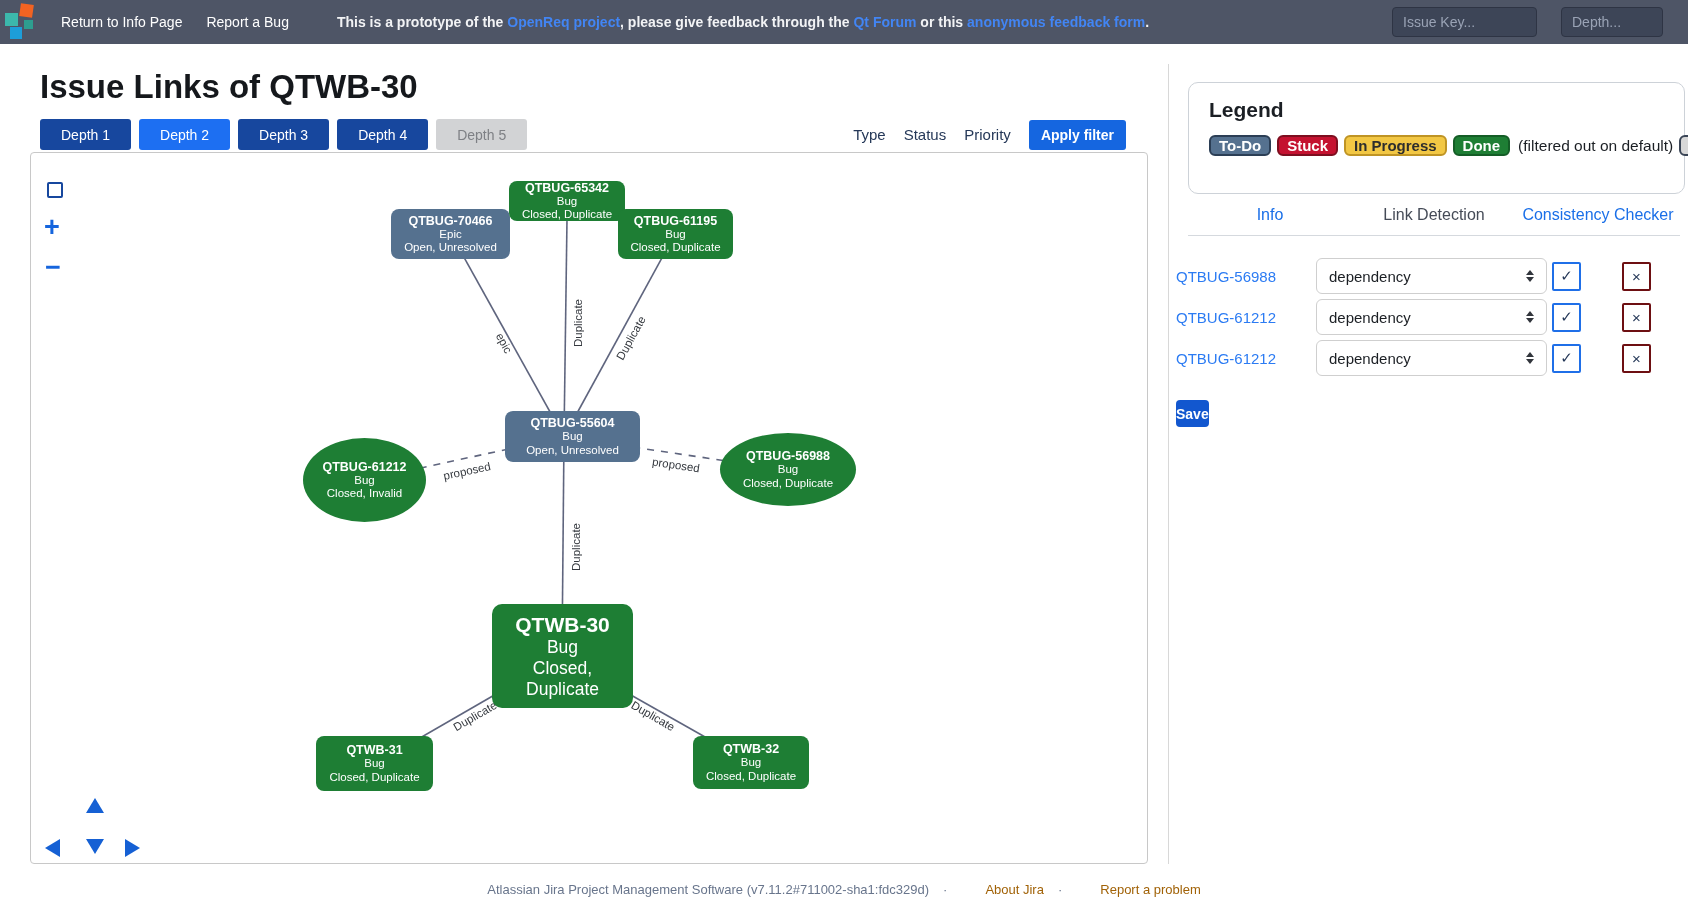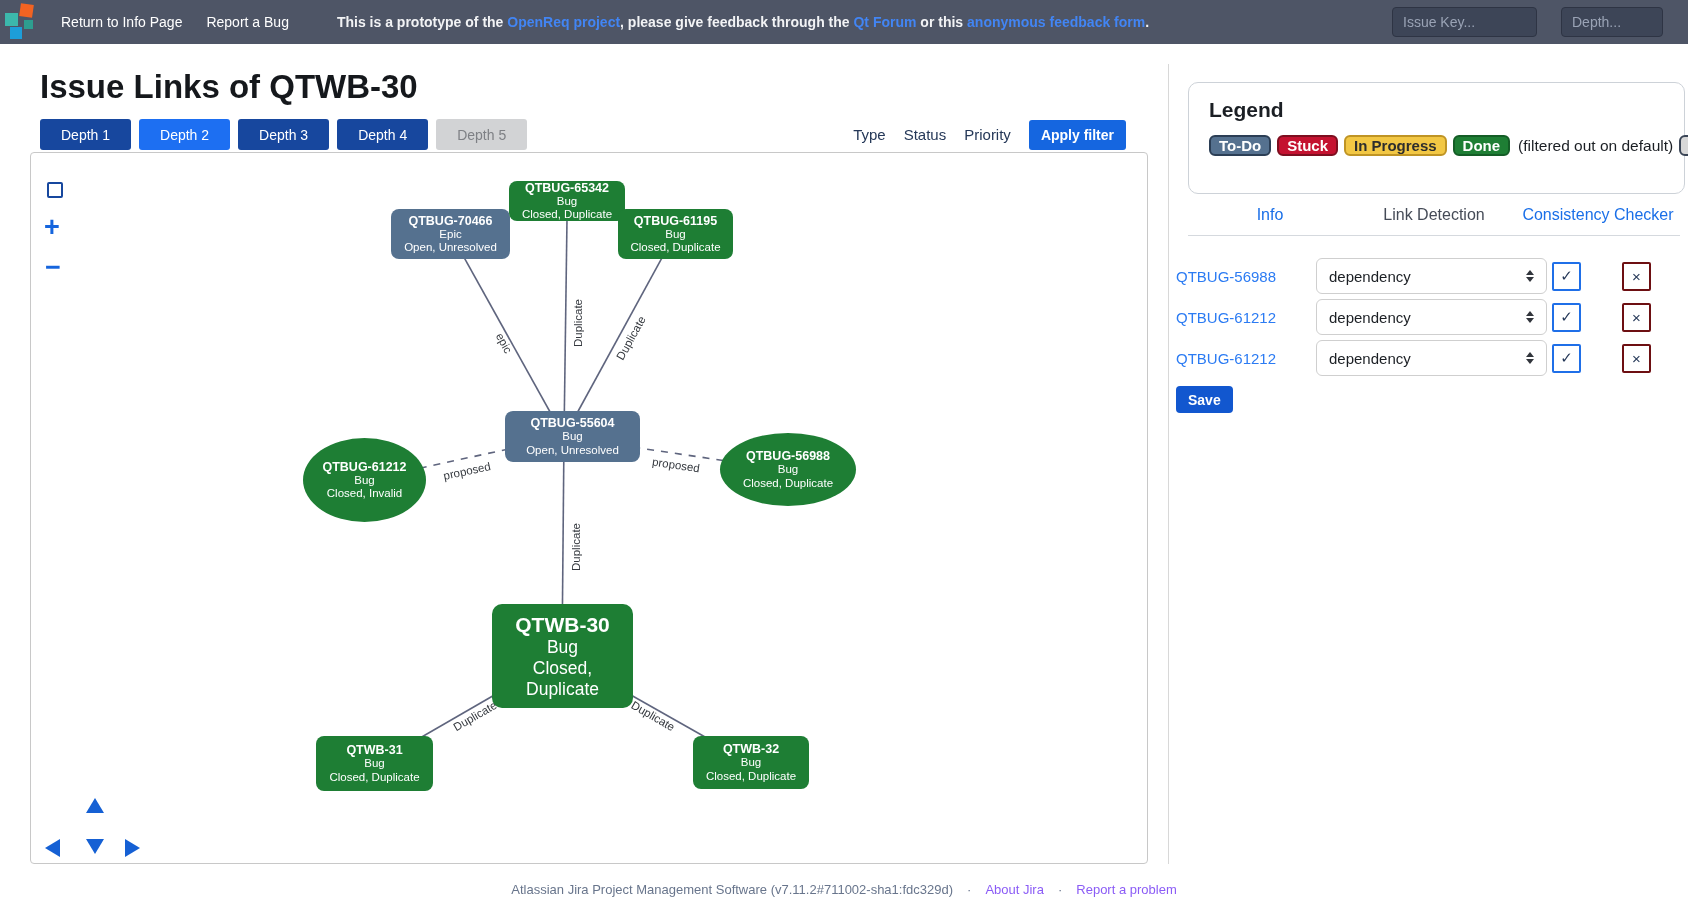--- a/index.html
+++ b/index.html
@@ -96,27 +96,27 @@
   .sel .updown { margin-left:auto; display:flex; flex-direction:column; align-items:center; }
   .tri-up { width:0; height:0; border-left:4px solid transparent; border-right:4px solid transparent;
     border-bottom:5px solid #31353c; margin-bottom:2px; }
   .tri-down { width:0; height:0; border-left:4px solid transparent; border-right:4px solid transparent;
     border-top:5px solid #31353c; }
   .sq-btn { width:29px; height:29px; background:#fff; border-radius:2px; font-size:15px;
     color:#253858; cursor:pointer; display:flex; align-items:center; justify-content:center;
     font-family:inherit; }
   .accept-btn { border:2px solid #1f6fe8; }
   .reject-btn { border:2px solid #6d0f12; }
-  .save-btn { margin-top:5px; height:27px; padding:0 12px; border:none; border-radius:4px;
+  .save-btn { margin-top:19px; height:27px; padding:0 0; border:none; border-radius:4px;
     background:#1257CF; color:#fff; font-family:inherit; font-size:14px; font-weight:700; cursor:pointer; }
 
   
   .footer { position:absolute; left:0; top:882px; width:1688px; text-align:center;
     font-size:13px; color:#68758c; white-space:nowrap; }
-  .footer a { color:#8b5cf6; text-decoration:none; cursor:pointer; }
+  .footer a { color:#a16207; text-decoration:none; cursor:pointer;margin-left:24px; }
   .footer .sep { margin:0 14px; }
 </style>
 </head>
 <body>
 
 <div class="navbar">
   <div class="logo">
     <i class="sq-teal"></i>
       <i class="sq-orange"></i>
       <i class="sq-blue"></i>

